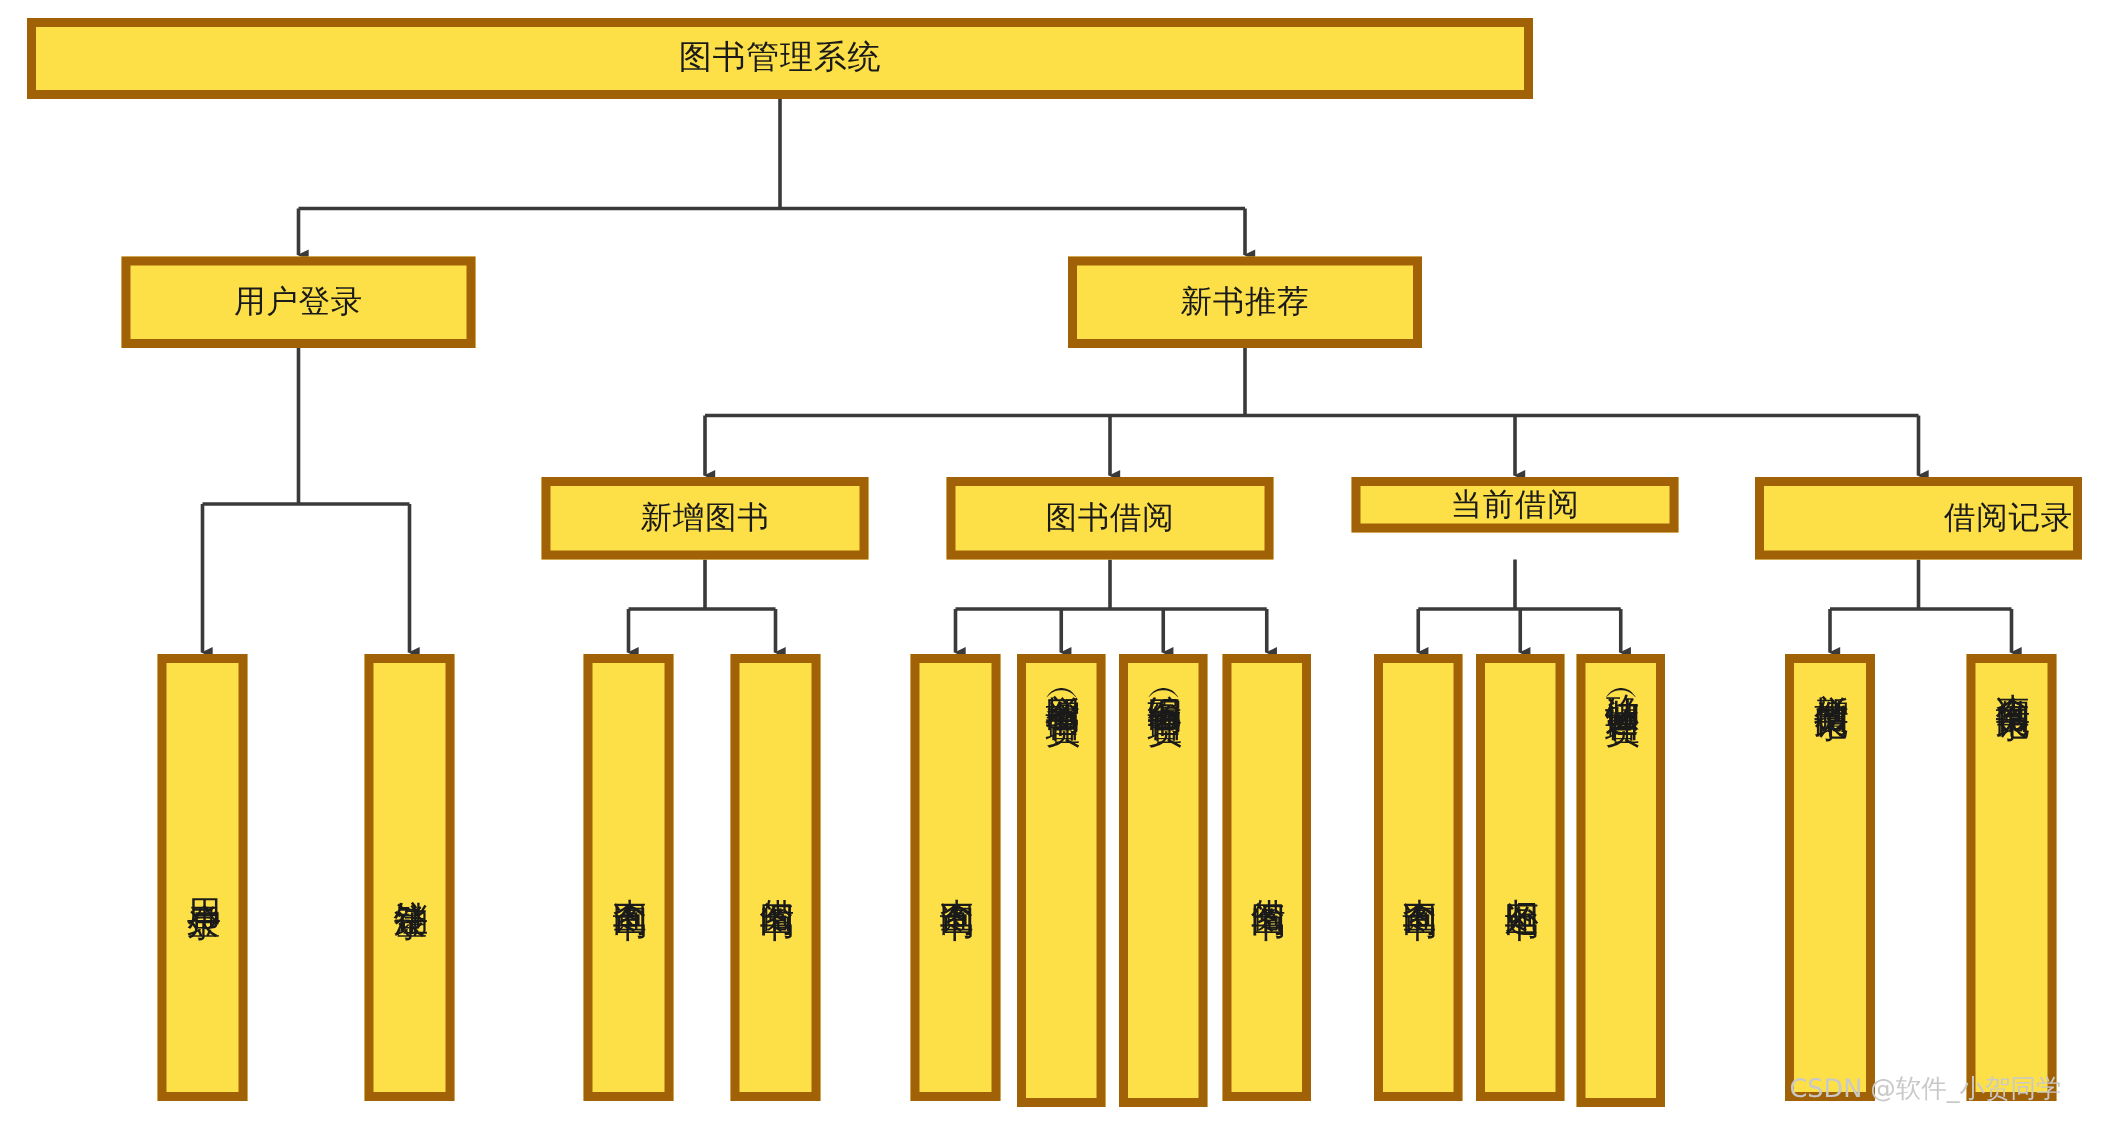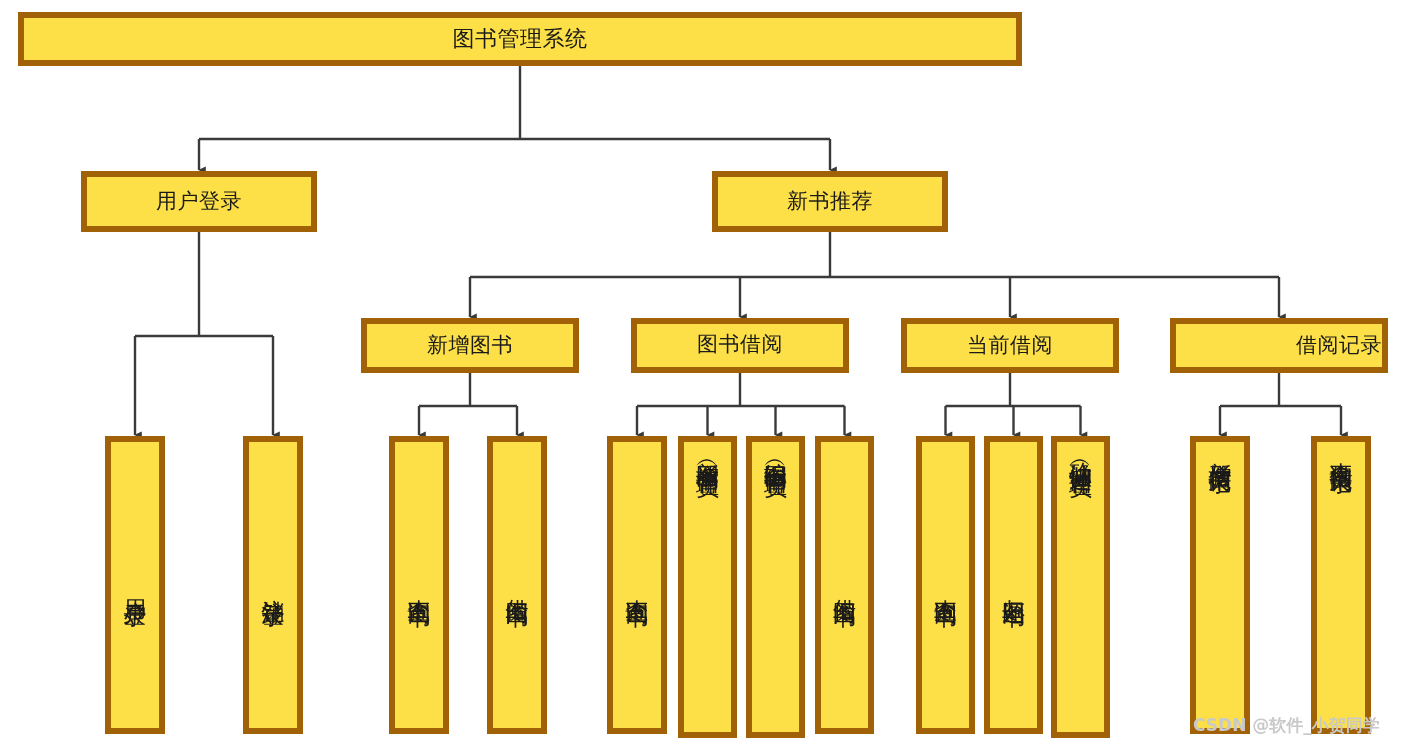--- a/index.html
+++ b/index.html
@@ -129,24 +129,24 @@
       </div>
       <div class="node horiz" style="left: 81px; top: 171px; width: 236px; height: 61px;">
         <span class="node-label">用户登录</span>
       </div>
       <div class="node horiz" style="left: 712px; top: 171px; width: 236px; height: 61px;">
         <span class="node-label">新书推荐</span>
       </div>
       <div class="node horiz" style="left: 361px; top: 318px; width: 218px; height: 55px;">
         <span class="node-label">新增图书</span>
       </div>
-      <div class="node horiz" style="left: 631px; top: 318px; width: 218px; height: 55px; font-family: Liberation Mono, monospace;">
+      <div class="node horiz" style="left: 631px; top: 318px; width: 218px; height: 55px;">
         <span class="node-label">图书借阅</span>
       </div>
-      <div class="node horiz" style="left: 901px; top: 318px; width: 218px; height: 55px;">
+      <div class="node horiz" style="left: 901px; top: 318px; width: 218px; height: 37px;">
         <span class="node-label">当前借阅</span>
       </div>
       <div class="node horiz" style="left: 1170px; top: 318px; width: 218px; height: 55px; justify-content: flex-end;">
         <span class="node-label">借阅记录</span>
       </div>
       <div class="node vert centered" style="left: 105px; top: 436px; width: 60px; height: 298px;">
         <span class="node-label">用户登录</span>
       </div>
       <div class="node vert centered" style="left: 243px; top: 436px; width: 60px; height: 298px;">
         <span class="node-label">注销登录</span>
@@ -179,15 +179,15 @@
         <span class="node-label">确认归还（管理员）</span>
       </div>
       <div class="node vert" style="left: 1190px; top: 436px; width: 60px; height: 298px;">
         <span class="node-label">新增借阅记录</span>
       </div>
       <div class="node vert" style="left: 1311px; top: 436px; width: 60px; height: 298px;">
         <span class="node-label">查询借阅记录</span>
       </div>
     </div>
 
-  <div class="watermark" style="left: 1193px; top: 714px; font-weight: bold;">CSDN @软件_小贺同学</div>
+  <div class="watermark" style="left: 1193px; top: 714px;">CSDN @软件_小贺同学</div>
 
 </div>
 
 </body></html>

